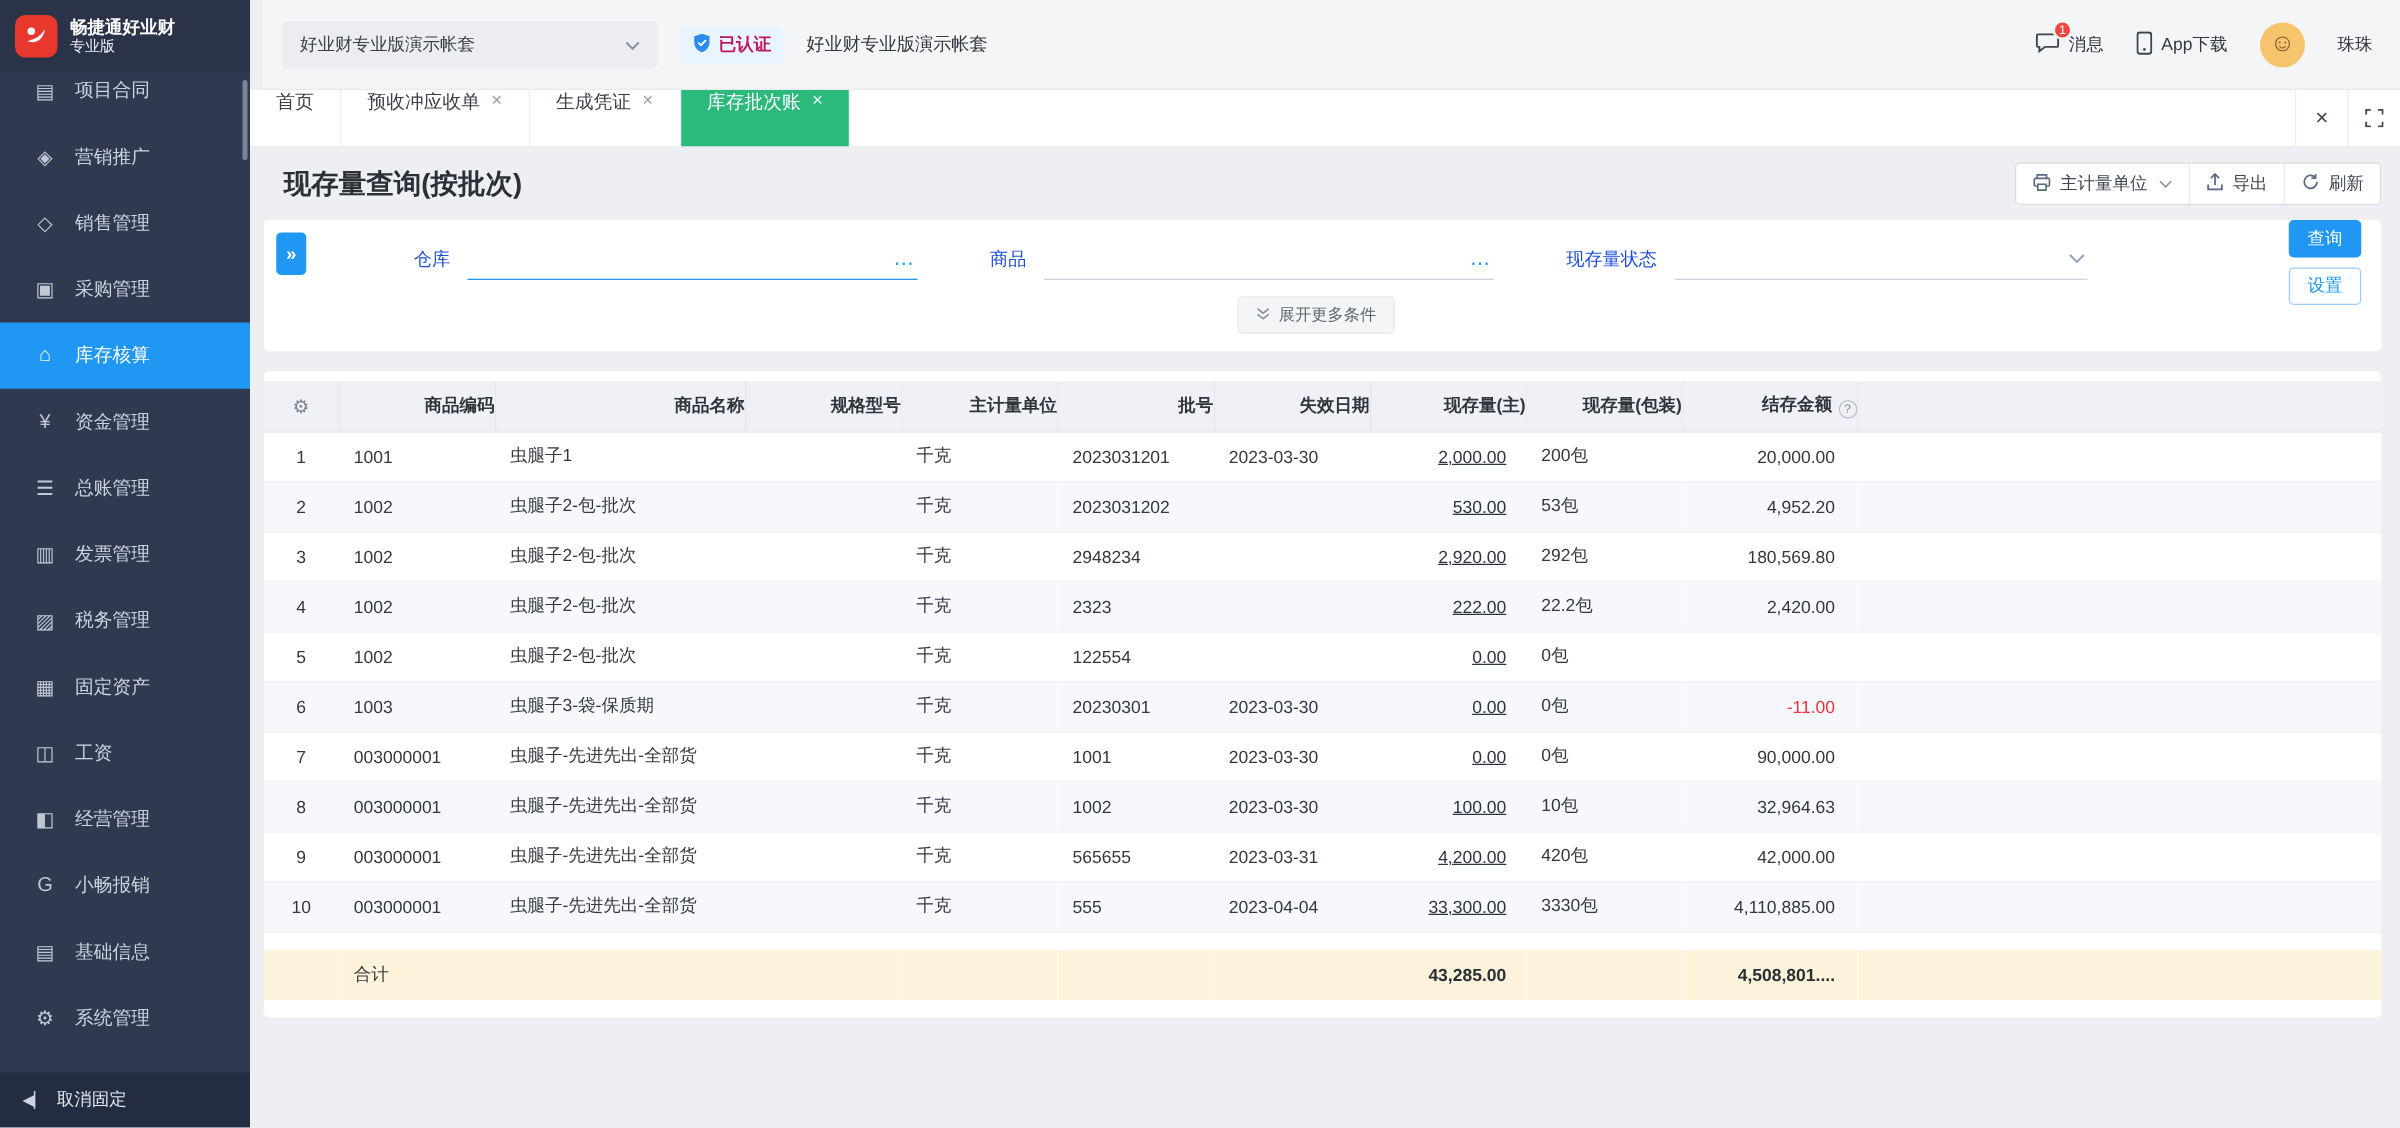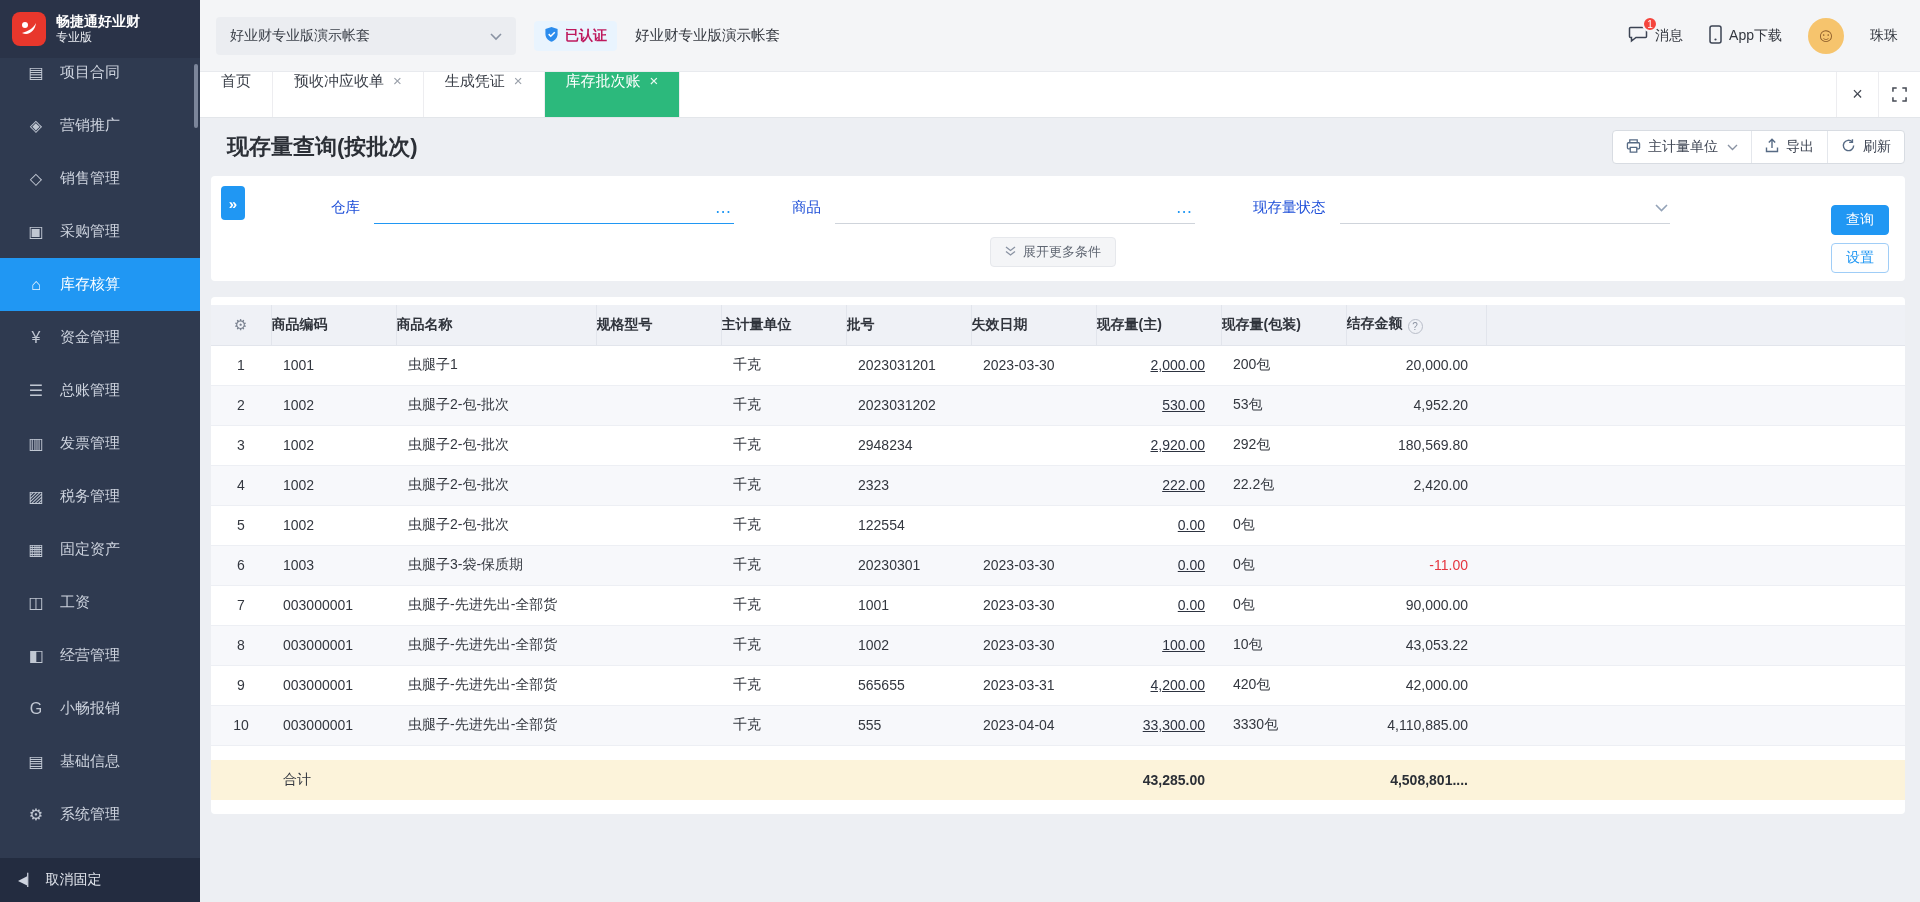--- a/index.html
+++ b/index.html
@@ -18,21 +18,21 @@
   .menu-item.active { background:#2097f3; color:#fff; }
   .mi-icon { width:20px; text-align:center; font-size:16px; opacity:.92; }
   .sidebar-thumb { position:absolute; right:2px; top:64px; width:4px; height:64px; background:#7b859a; border-radius:2px; z-index:3; cursor:pointer; }
   .unpin { height:44px; background:#232c40; color:#e2e6ed; display:flex; align-items:center; gap:9px; padding:0 18px; font-size:14px; cursor:pointer; }
   .unpin-icon { font-size:12px; color:#cfd5e0; }
 
   
   .main { flex:1; display:flex; flex-direction:column; min-width:0; }
 
   
-  .topbar { height:72px; background:#f4f5f7; border-bottom:1px solid #e8eaee; display:flex; align-items:center; padding:0 22px 0 16px; gap:18px; flex-shrink:0; }
+  .topbar { height:72px; background:#f4f5f7; border-bottom:1px solid #e8eaee; display:flex; align-items:center; padding:0 22px 0 16px; gap:18px; flex-shrink:0;margin-left:10px; }
   .account-switcher { width:300px; height:38px; background:#ebedf1; border-radius:4px; display:flex; align-items:center; justify-content:space-between; padding:0 14px; font-size:14px; color:#3a3f48; cursor:pointer; }
   .certified { display:flex; align-items:center; gap:6px; color:#be185d; font-size:14px; font-weight:bold; background:#e9f4fe; border-radius:4px; padding:5px 10px; }
   .account-name { font-size:14.5px; color:#33373f; }
   .topbar-right { margin-left:auto; display:flex; align-items:center; gap:26px; }
   .tb-item { display:flex; align-items:center; gap:7px; font-size:14px; color:#33373f; cursor:pointer; }
   .msg-icon-wrap { position:relative; display:inline-flex; }
   .msg-badge { position:absolute; top:-9px; right:-10px; background:#f5453d; color:#fff; font-size:10px; line-height:14px; min-width:16px; height:16px; text-align:center; border-radius:8px; border:2px solid #f4f5f7; padding:0 2px; }
   .avatar { width:36px; height:36px; border-radius:50%; background:#f6c46d; display:flex; align-items:center; justify-content:center; font-size:20px; color:#8a5a28; cursor:pointer; }
   .username { font-size:14px; color:#33373f; cursor:pointer; }
 
@@ -59,29 +59,29 @@
   .filter-card { position:relative; background:#fff; border-radius:4px; padding:18px 130px 14px 120px; }
   .expand-side { position:absolute; left:10px; top:10px; width:24px; height:34px; background:#2097f3; color:#fff; border-radius:4px; display:flex; align-items:center; justify-content:center; font-size:15px; font-weight:bold; cursor:pointer; }
   .filter-fields { display:flex; gap:58px; }
   .field { display:flex; align-items:flex-end; gap:14px; }
   .field label { font-size:14.5px; color:#1d4ed8; padding-bottom:7px; white-space:nowrap; }
   .finput { position:relative; width:360px; height:30px; border-bottom:1px solid #cfd4db; cursor:text; }
   .finput.focused { border-bottom:1px solid #2097f3; }
   .finput.sel { width:330px; cursor:pointer; }
   .dots { position:absolute; right:2px; bottom:3px; color:#2097f3; font-size:16px; letter-spacing:1px; line-height:1; cursor:pointer; }
   .sel-chev { position:absolute; right:2px; bottom:7px; }
-  .filter-buttons { position:absolute; right:16px; top:29px; display:flex; flex-direction:column; gap:8px; }
+  .filter-buttons { position:absolute; right:16px; top:0; display:flex; flex-direction:column; gap:8px; }
   .btn-primary { width:58px; height:30px; background:#2097f3; border:1px solid #2097f3; color:#fff; font-size:14px; border-radius:4px; cursor:pointer; }
   .btn-secondary { width:58px; height:30px; background:#fdfeff; border:1px solid #9fcdf7; color:#2097f3; font-size:14px; border-radius:4px; cursor:pointer; }
   .expand-more { margin:13px auto 0; width:fit-content; display:flex; align-items:center; gap:7px; background:#f4f5f7; border:1px solid #e6e8ec; border-radius:4px; padding:5px 14px; font-size:13px; color:#5f6672; cursor:pointer; }
 
   
   .table-card { margin-top:16px; background:#fff; border-radius:4px; padding:8px 0 14px; }
   table.grid { width:100%; border-collapse:collapse; table-layout:fixed; }
-  .grid th { height:40px; background:#eff1f6; font-size:14px; font-weight:bold; color:#30343c; border-right:1px solid #e2e5ec; border-bottom:1px solid #e2e5ec; text-align:left; white-space:nowrap; overflow:hidden; }
+  .grid th { height:40px; background:#eff1f6; font-size:14px; font-weight:bold; color:#30343c; border-right:1px solid #e2e5ec; border-bottom:1px solid #e2e5ec; text-align:right; white-space:nowrap; overflow:hidden; }
   .grid th.c-fill { border-right:none; }
   .grid td { height:40px; font-size:14px; color:#33373f; border-bottom:1px solid #edeff4; padding:0 12px; overflow:hidden; white-space:nowrap; }
   tbody tr { cursor:pointer; }
   tbody tr.alt { background:#f7f8fb; }
   td.c-idx, th.c-idx { text-align:center; padding:0; }
   .gear { color:#7a8290; font-size:15px; cursor:pointer; }
   td.c-qty { text-align:right; padding-right:16px; }
   .qty-link { text-decoration:underline; color:#2d3340; cursor:pointer; }
   td.c-amount { text-align:right; padding-right:18px; }
   td.c-amount.neg { color:#e5353f; }
@@ -497,21 +497,21 @@
               <tr class="grid-row alt">
                 <td class="c-idx">8</td>
                 <td>003000001</td>
                 <td>虫腿子-先进先出-全部货</td>
                 <td></td>
                 <td>千克</td>
                 <td>1002</td>
                 <td>2023-03-30</td>
                 <td class="c-qty"><span class="qty-link">100.00</span></td>
                 <td>10包</td>
-                <td class="c-amount">43,053.22</td>
+                <td class="c-amount">32,964.63</td>
                 <td class="c-fill"></td>
               </tr>
 
               <tr class="grid-row">
                 <td class="c-idx">9</td>
                 <td>003000001</td>
                 <td>虫腿子-先进先出-全部货</td>
                 <td></td>
                 <td>千克</td>
                 <td>565655</td>

